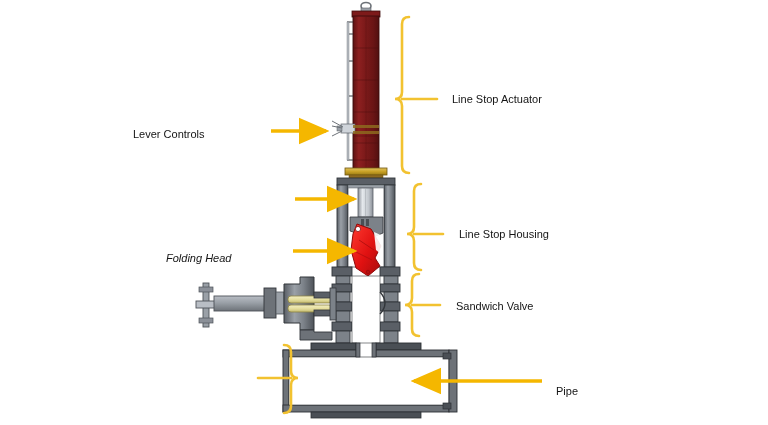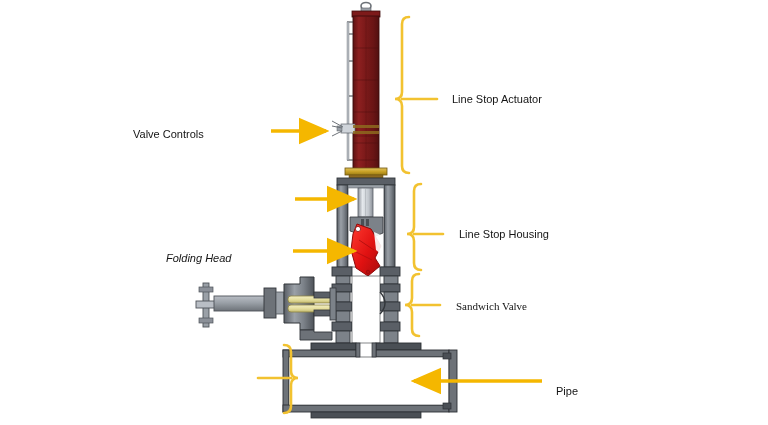--- a/index.html
+++ b/index.html
@@ -256,27 +256,27 @@
     <path d="M412,305 L440,305"></path>
   </g>
 
   <g fill="none" stroke="#F2C230" stroke-width="2.6" stroke-linecap="round">
     <path d="M284,345 q7,0 7,7 L291,371 q0,7 7,7 q-7,0 -7,7 L291,406 q0,7 -7,7"></path>
     <path d="M291,378 L258,378"></path>
   </g>
 
 </svg>
 
-<div class="lbl" style="left:133px;top:124px;">Valve Controls</div>
+<div class="lbl" style="left:133px;top:124px;">Lever Controls</div>
 
 
 <div class="lbl" style="left:166px;top:248px;font-style:italic;">Folding Head</div>
 
 
 <div class="lbl" style="left:452px;top:89px;">Line Stop Actuator</div>
 
 <div class="lbl" style="left:459px;top:224px;">Line Stop Housing</div>
 
-<div class="lbl" style="left:456px;top:296px;font-family:Liberation Serif, serif;">Sandwich Valve</div>
+<div class="lbl" style="left:456px;top:296px;">Sandwich Valve</div>
 
 <div class="lbl" style="left:556px;top:381px;">Pipe</div>
 
 </div>
 
 </body></html>

